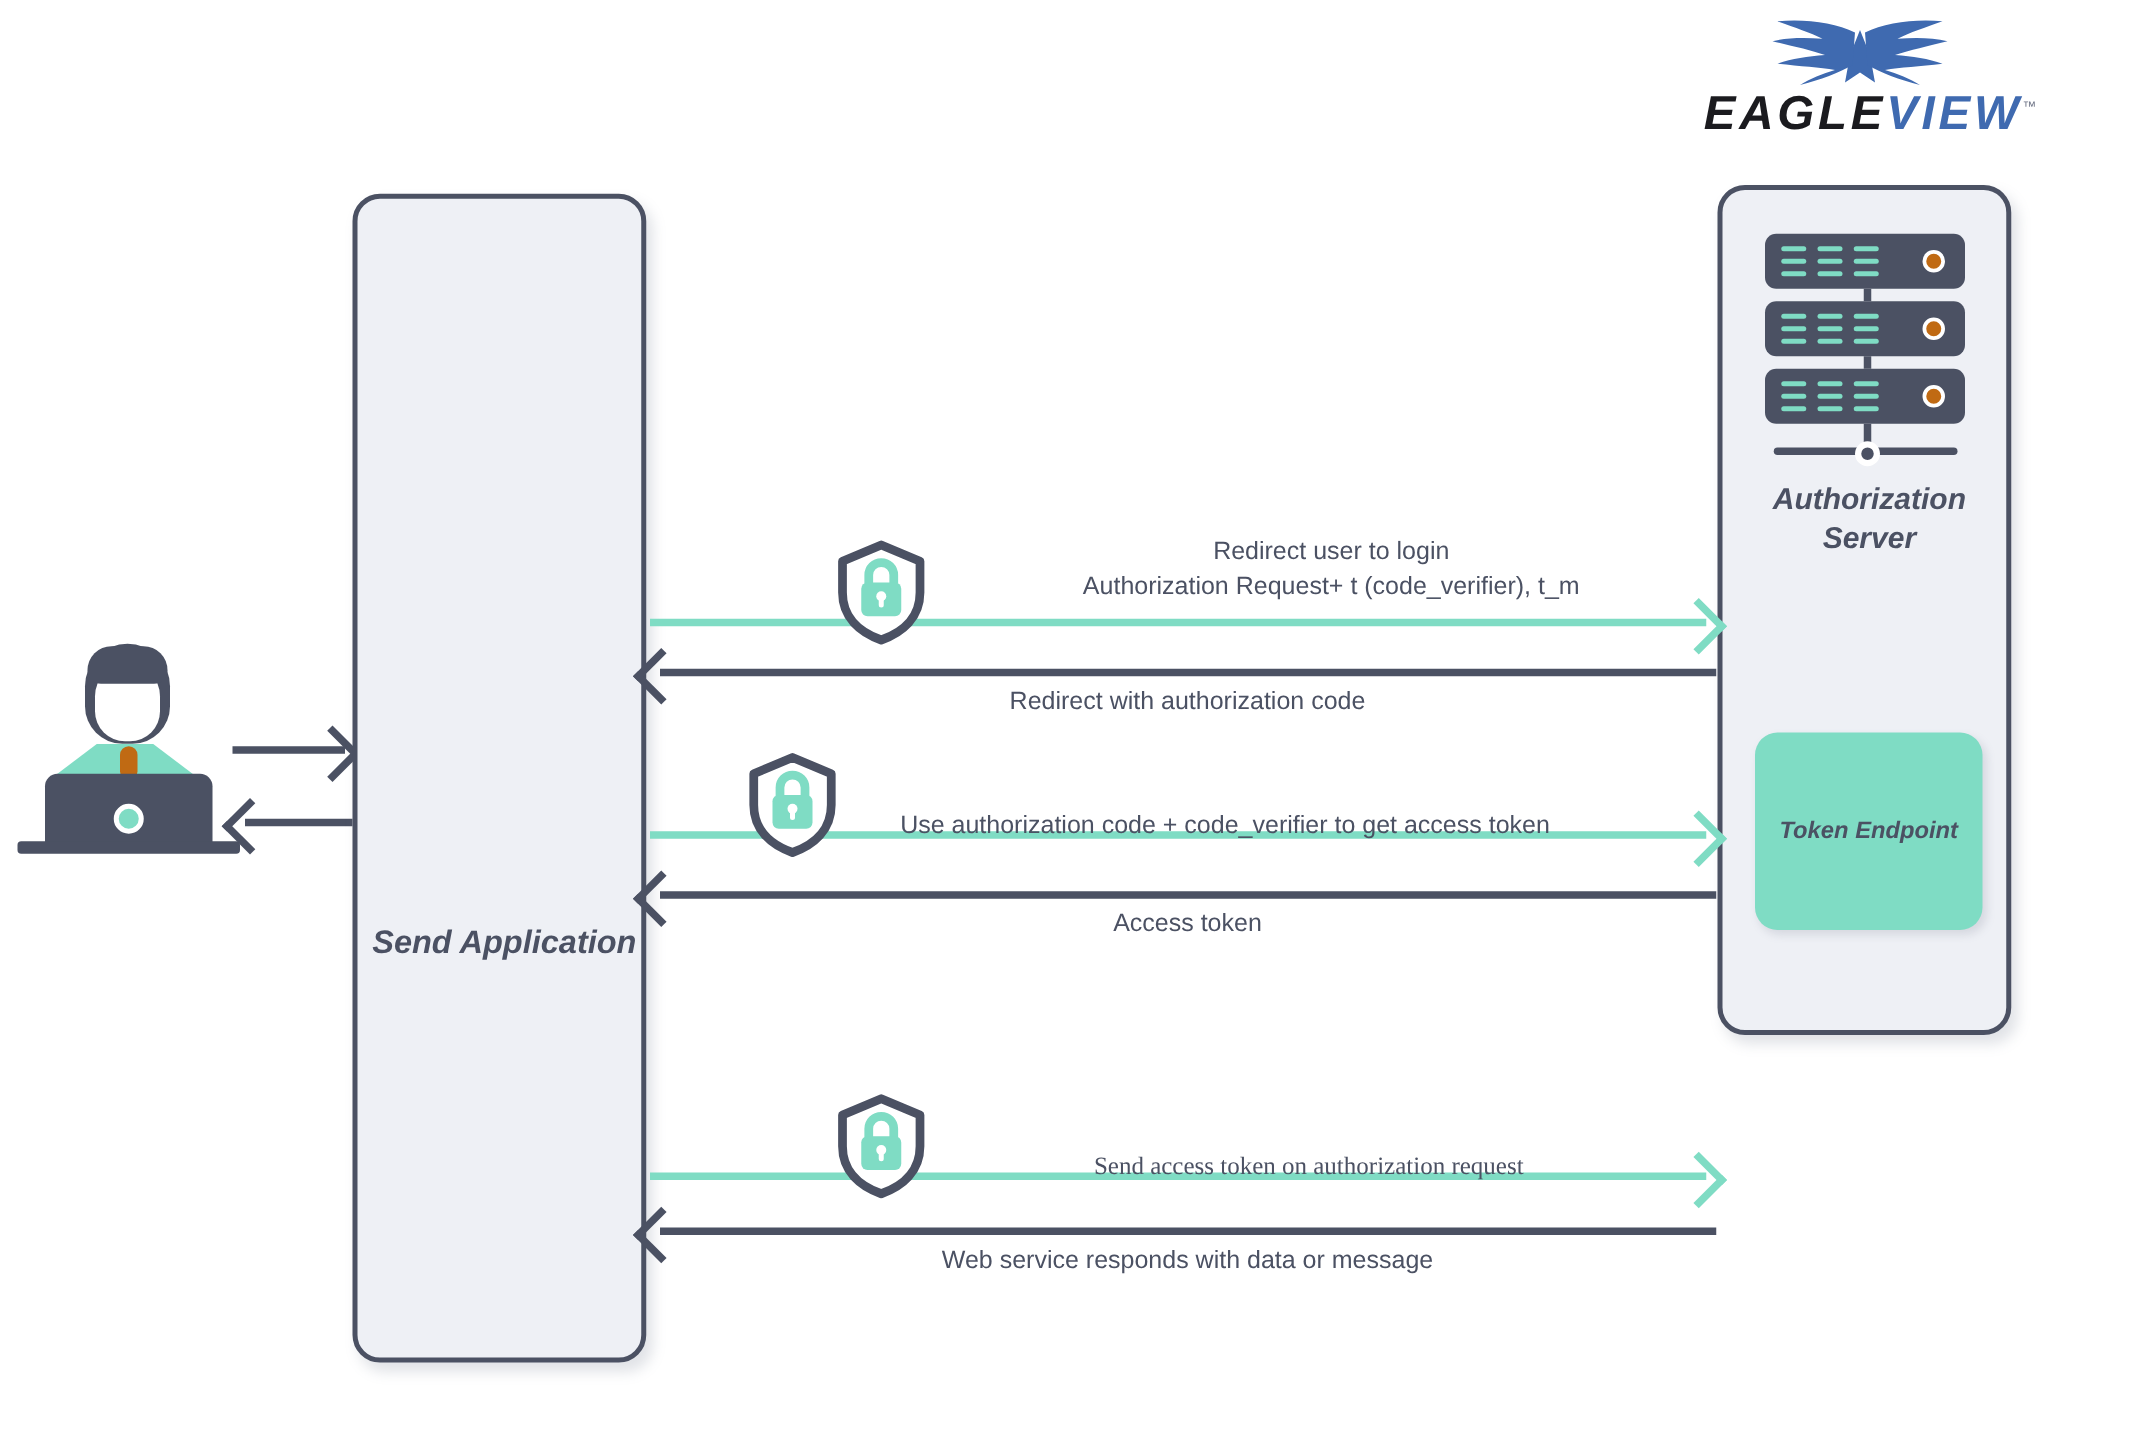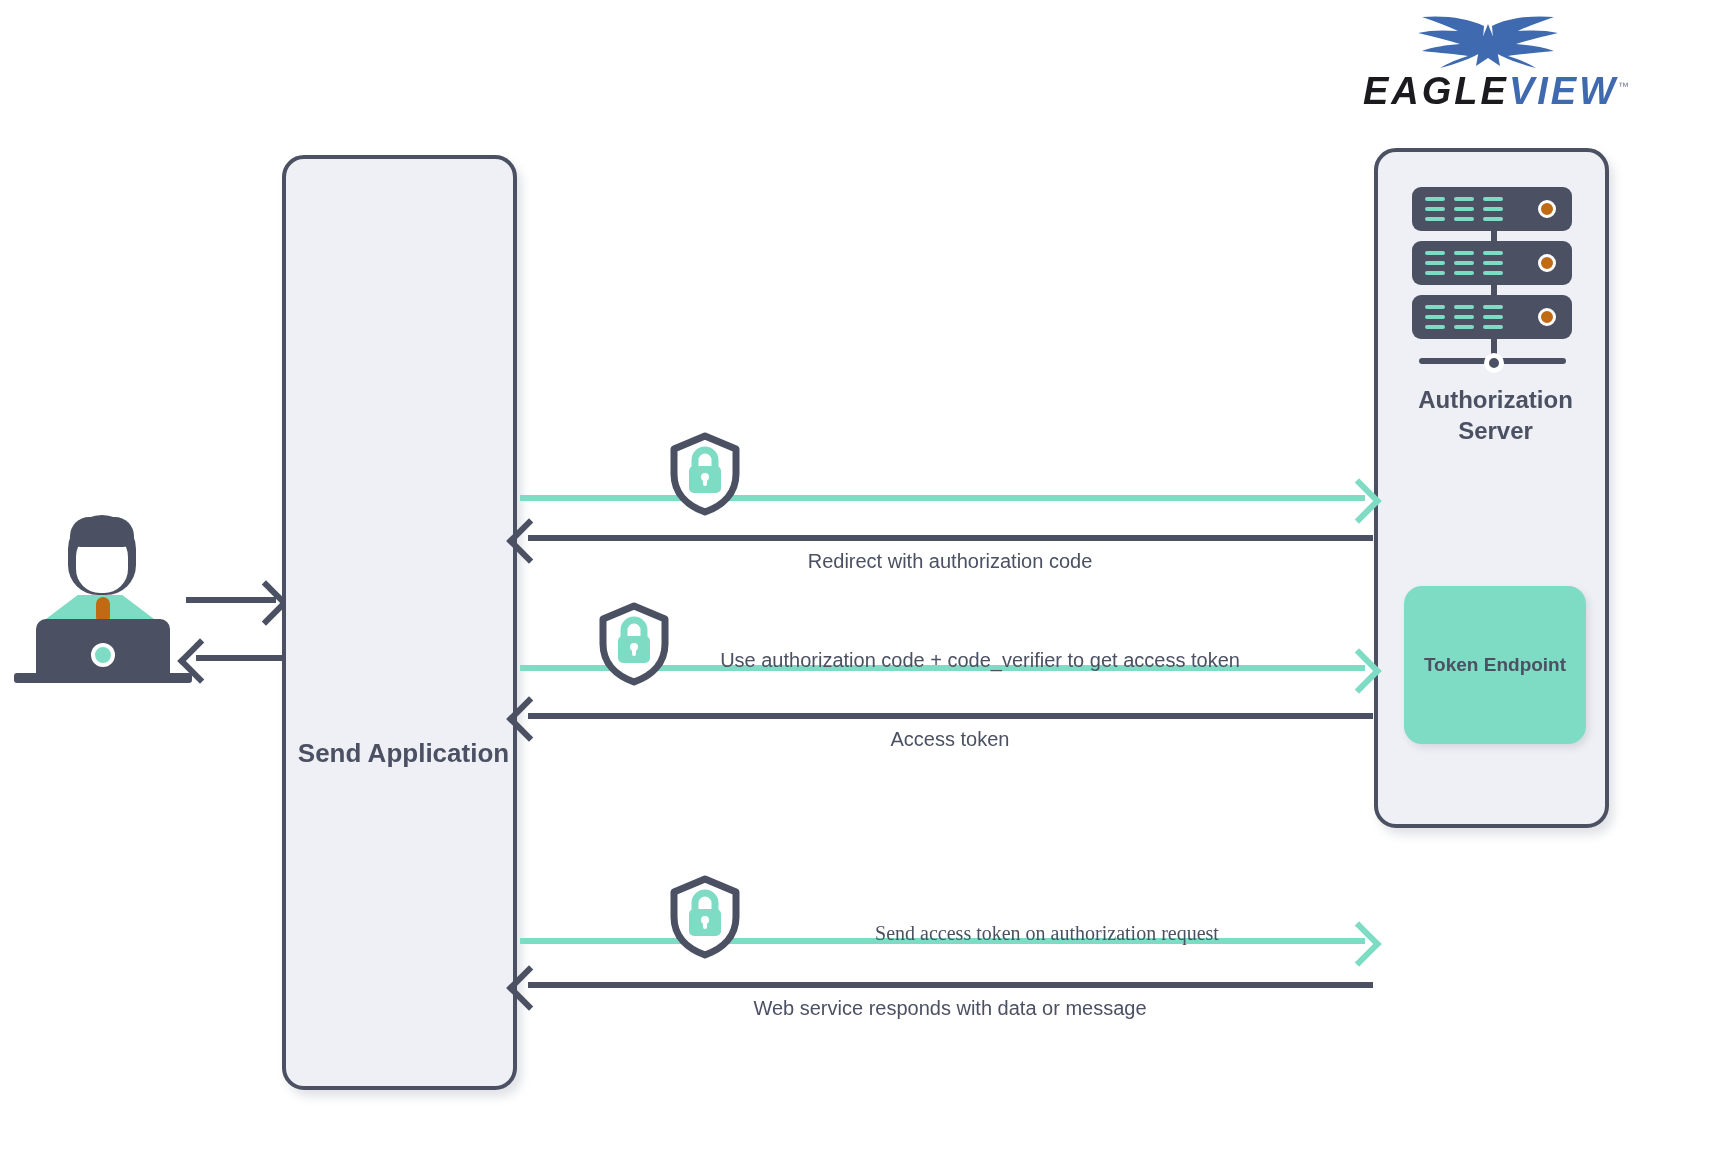--- a/index.html
+++ b/index.html
@@ -60,20 +60,21 @@
   }
 
   
   .panel {
     position: absolute;
     background: #eef0f5;
     border: 4px solid #4b5163;
     border-radius: 22px;
     box-sizing: border-box;
     box-shadow: 5px 7px 10px rgba(120,126,145,0.22);
+    font-style: italic;
   }
 
   #app-box {
     left: 282px;
     top: 155px;
     width: 235px;
     height: 935px;
   }
   #app-label {
     position: absolute;
@@ -483,20 +484,22 @@
   <div class="arrowhead right-teal" style="left:1343px; top:485px;"></div>
   <div class="shield" style="left:668px; top:432px;">
     <svg viewBox="0 0 74 84" width="74" height="84">
       <path d="M37 4 L68 17 L68 42 C68 62 54 74 37 80 C20 74 6 62 6 42 L6 17 Z" fill="#ffffff" stroke="#4b5163" stroke-width="7" stroke-linejoin="round"></path>
       <path d="M27 35 L27 28 A10 10 0 0 1 47 28 L47 35" fill="none" stroke="#7fdcc4" stroke-width="7"></path>
       <rect x="21" y="34" width="32" height="27" rx="5" fill="#7fdcc4"></rect>
       <circle cx="37" cy="45" r="4" fill="#ffffff"></circle>
       <rect x="35" y="45" width="4" height="9" rx="2" fill="#ffffff"></rect>
     </svg>
   </div>
+  <div class="flow-label" style="left:700px; top:428px; width:730px;">Redirect user to login
+Authorization Request+ t (code_verifier), t_m</div>
 
   <div class="flow-line dark" style="left:528px; top:535px; width:845px;"></div>
   <div class="arrowhead left-dark" style="left:513px; top:525px;"></div>
   <div class="flow-label" style="left:540px; top:548px; width:820px;">Redirect with authorization code</div>
 
   <div class="flow-line teal" style="left:520px; top:665px; width:845px;"></div>
   <div class="arrowhead right-teal" style="left:1343px; top:655px;"></div>
   <div class="shield" style="left:597px; top:602px;">
     <svg viewBox="0 0 74 84" width="74" height="84">
       <path d="M37 4 L68 17 L68 42 C68 62 54 74 37 80 C20 74 6 62 6 42 L6 17 Z" fill="#ffffff" stroke="#4b5163" stroke-width="7" stroke-linejoin="round"></path>

